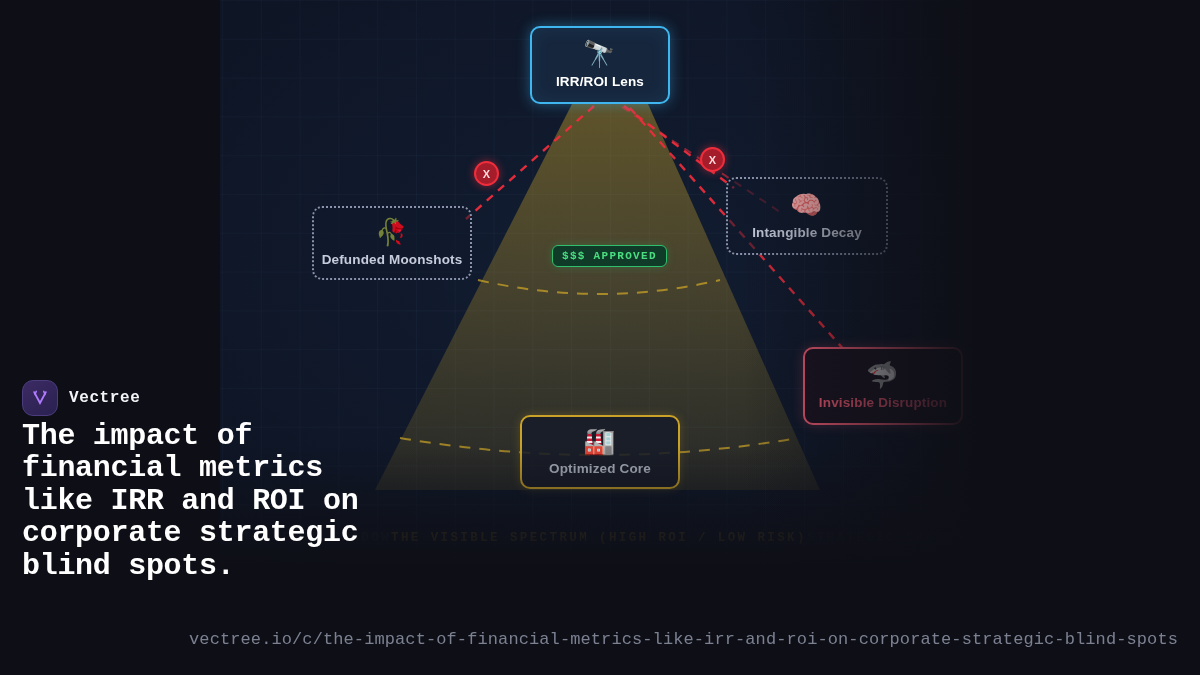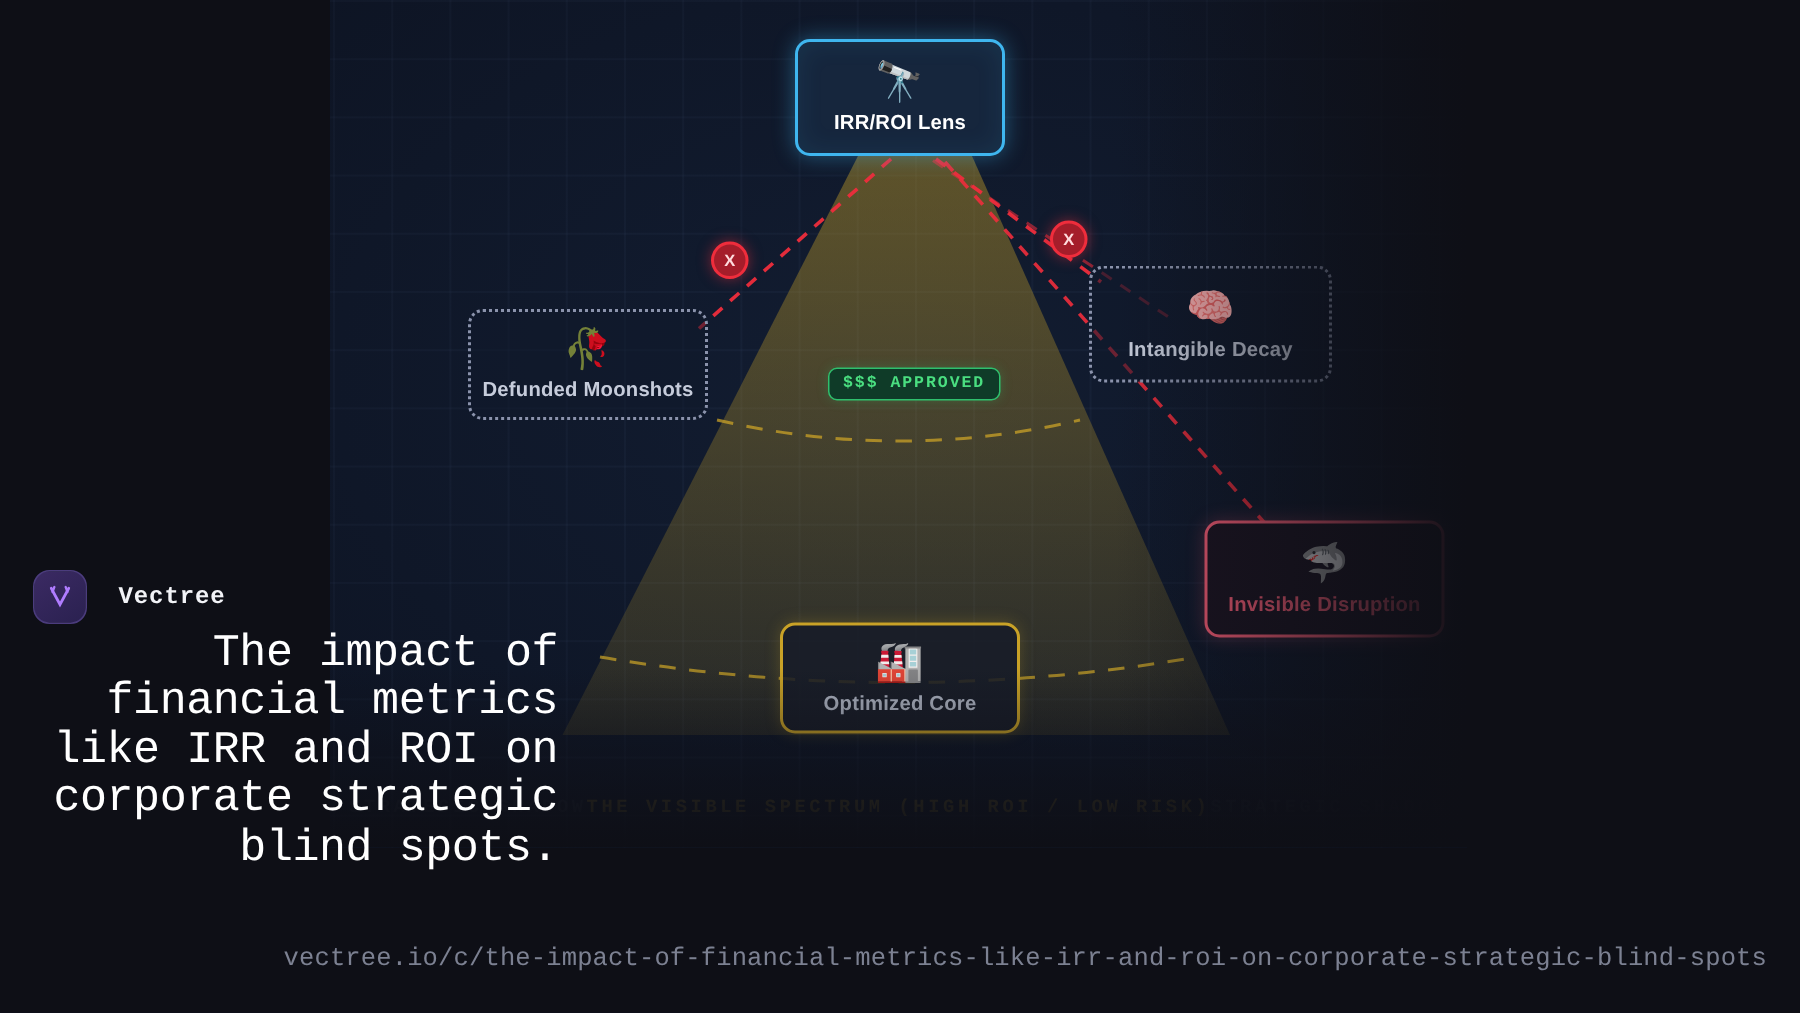--- a/index.html
+++ b/index.html
@@ -110,39 +110,38 @@
     font-family:"Liberation Mono", monospace;
     font-size:12.5px; font-weight:bold; letter-spacing:2.4px;
     white-space:nowrap;
   }
   #spectrum .shadow{ color:rgba(150,150,165,.085); }
   #spectrum .visible{ color:rgba(201,162,39,.30); }
 
   
   #brand{
     position:absolute; left:22px; top:380px;
-    display:flex; align-items:center; gap:21px;
+    display:flex; align-items:center; gap:11px;
   }
   #logo{
     width:36px; height:36px; border-radius:11px;
     background:linear-gradient(145deg,#3b2a63,#2a2150);
     border:1px solid #4b3c7d;
     display:flex; align-items:center; justify-content:center;
   }
   #brandname{
     color:#f2f3f7; font-size:16px; font-weight:bold; letter-spacing:.6px;
     font-family:"Liberation Mono", monospace;
   }
   #headline{
     position:absolute; left:22px; top:420px; width:350px;
     color:#ffffff;
     font-family:"Liberation Mono", monospace;
-    font-size:30px; font-weight:normal; line-height:1.08;
+    font-size:30px; font-weight:bold; line-height:1.08;
     letter-spacing:-.3px;
-    text-align:right;
   }
 
   #url{
     position:absolute; right:22px; bottom:26px;
     color:#7c8192; font-size:17px; letter-spacing:.1px;
     font-family:"Liberation Mono", monospace;
   }
 </style>
 </head>
 <body>

